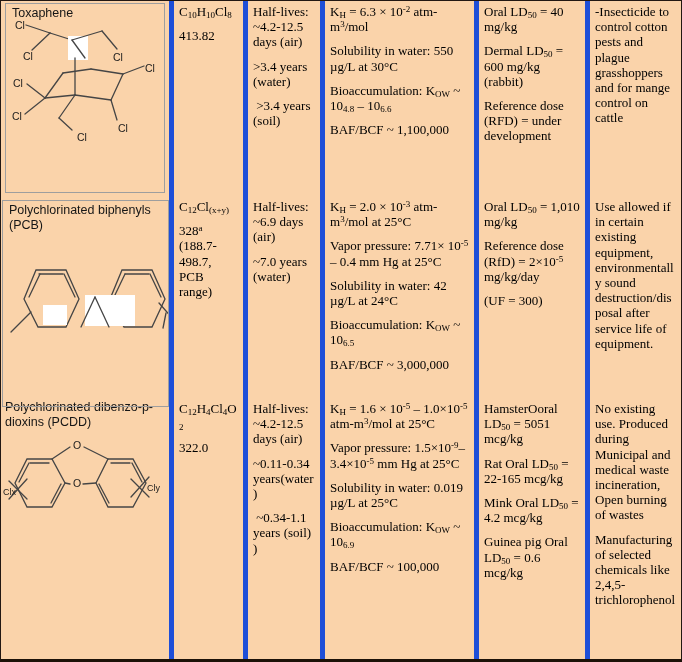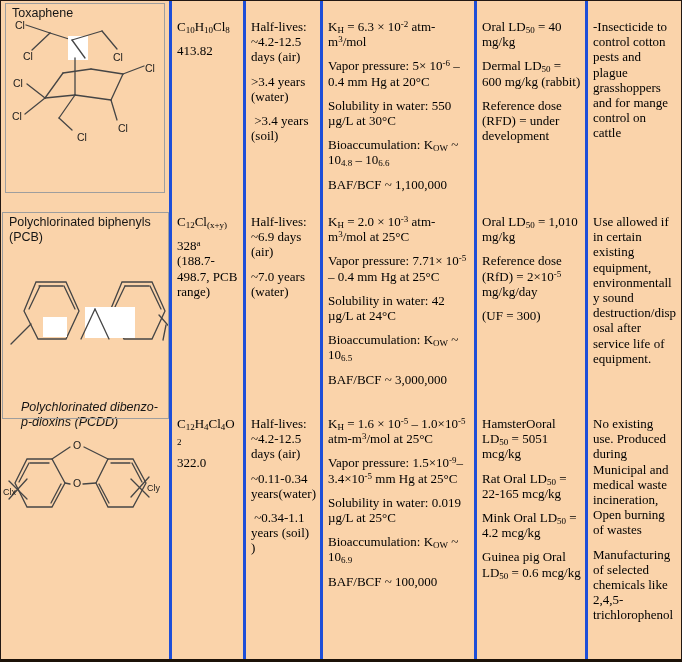--- a/index.html
+++ b/index.html
@@ -6,35 +6,35 @@
   .screen{
     position:relative;width:682px;height:662px;box-sizing:border-box;
     background:#fad3aa;color:#000;
     border:1px solid #221712;border-bottom:3px solid #1c1208;
     font-family:"Liberation Serif", serif;
     overflow:hidden;
   }
   .grid{display:grid;grid-template-columns:168px 74px 77px 154px 111px 96px;
         grid-template-rows:195px 202px 261px;width:616px;height:656px;}
   .cell{
-    box-sizing:border-box;border-left:3px solid #1d4ed8;
-    padding:18px 4px 2px 5px;position:relative;
+    box-sizing:border-box;border-left:5px solid #1d4ed8;
+    padding:3px 4px 2px 5px;position:relative;
     font-size:13px;line-height:1.17;
     overflow-wrap:break-word;word-break:break-word;overflow:hidden;
   }
   .cell.first{border-left:none;padding:0;overflow:visible;}
   .para{margin:0 0 9px 0;}
   sub{font-size:9px;line-height:0;vertical-align:-2px;}
   sup{font-size:9px;line-height:0;vertical-align:4px;}
   .imgbox{position:absolute;border:1px solid #9e9e9e;background:transparent;z-index:3;}
   .chem-name{
     font-family:"Liberation Sans", sans-serif;font-size:12.5px;color:#161616;
     line-height:1.22;position:absolute;top:2px;left:6px;right:2px;z-index:2;
   }
-  .chem-name.flow{position:static;padding:2px 2px 0 20px;margin:0;font-style:italic;}
+  .chem-name.flow{position:static;padding:2px 2px 0 4px;margin:0;}
   .struct{position:absolute;left:0;top:0;}
   .struct.flow{position:static;display:block;margin:2px 0 0 2px;}
   .struct line, .struct path{stroke:#454545;stroke-width:1.3;fill:none;stroke-linecap:round;}
   .struct rect.white{fill:#ffffff;stroke:none;}
   .struct text{font-family:"Liberation Sans", sans-serif;font-size:10.5px;fill:#1c1c1c;stroke:none;}
 </style>
 </head>
 <body>
 
 <div class="screen">
@@ -79,36 +79,35 @@
         <p class="para">C<sub>10</sub>H<sub>10</sub>Cl<sub>8</sub></p>
         <p class="para">413.82</p>
       </div>
     <div class="cell r1">
         <p class="para">Half-lives: ~4.2-12.5 days (air)</p>
         <p class="para">&gt;3.4 years (water)</p>
         <p class="para">&nbsp;&gt;3.4 years (soil)</p>
       </div>
     <div class="cell r1">
         <p class="para">K<sub>H</sub> = 6.3 × 10<sup>-2</sup>  atm-m<sup>3</sup>/mol</p>
-        <p class="para">Vapor pressure: 5× 10<sup>-6</sup> – 0.4  mm Hg at 20°C</p>
         <p class="para">Solubility in water: 550 µg/L at 30°C</p>
         <p class="para">Bioaccumulation: K<sub>OW</sub> ~ 10<sub>4.8</sub> – 10<sub>6.6</sub></p>
         <p class="para">BAF/BCF ~ 1,100,000</p>
       </div>
     <div class="cell r1">
         <p class="para">Oral LD<sub>50</sub> = 40 mg/kg</p>
         <p class="para">Dermal LD<sub>50</sub> = 600 mg/kg (rabbit)</p>
         <p class="para">Reference dose (RFD) = under development</p>
       </div>
     <div class="cell r1">
         <p class="para">-Insecticide to control cotton pests and plague grasshoppers and for mange control on cattle</p>
       </div>
 
     <div class="cell first r2">
-      <div class="imgbox" style="left:1px;top:16px;width:165px;height:205px;">
+      <div class="imgbox" style="left:1px;top:4px;width:165px;height:205px;">
         <div class="chem-name">Polychlorinated biphenyls (PCB)</div>
         <svg class="struct" width="165" height="205" viewBox="0 0 165 205">
           <path d="M33,69 L63,69 L76,98 L63,126 L35,126 L21,98 Z"></path>
           <line x1="36" y1="73" x2="60" y2="73"></line>
           <line x1="26" y1="96" x2="37" y2="73"></line>
           <line x1="61" y1="73" x2="72" y2="96"></line>
           <path d="M119,69 L149,69 L162,98 L149,126 L121,126 L107,98 Z"></path>
           <line x1="122" y1="73" x2="146" y2="73"></line>
           <line x1="111" y1="96" x2="122" y2="73"></line>
           <line x1="147" y1="73" x2="158" y2="96"></line>

